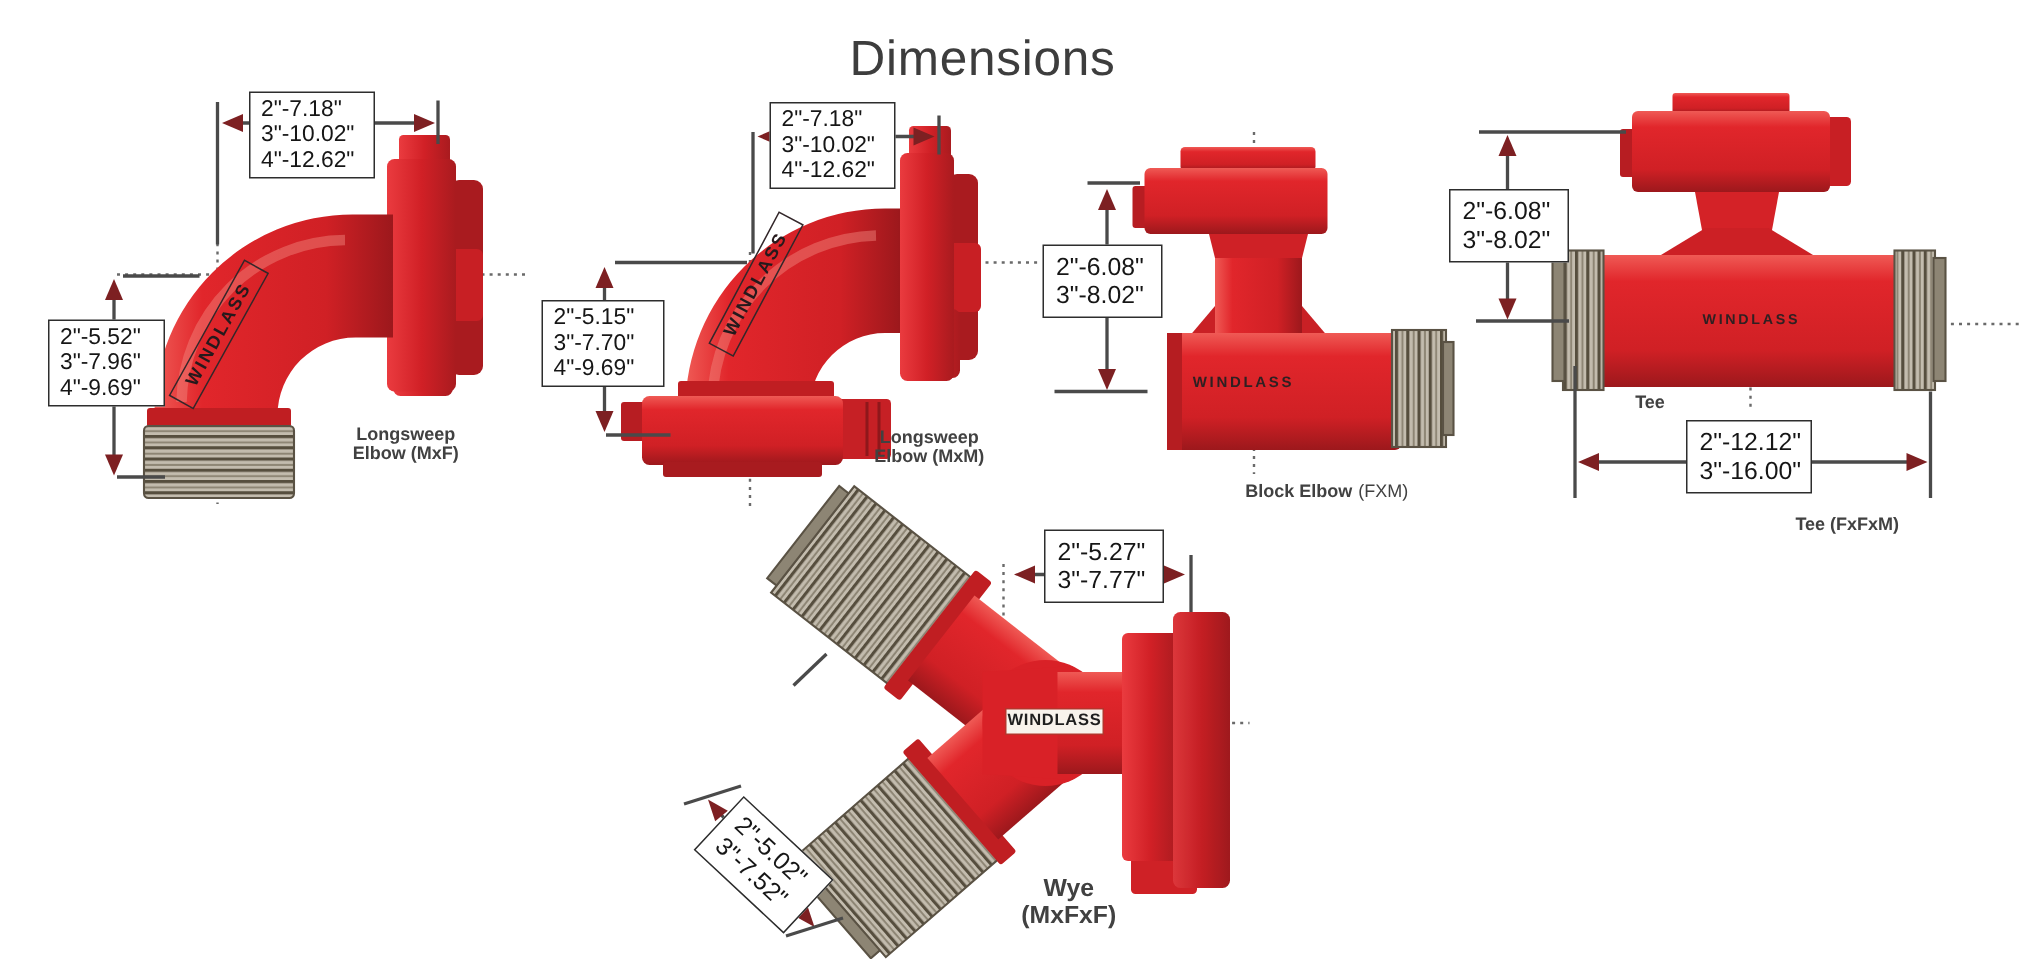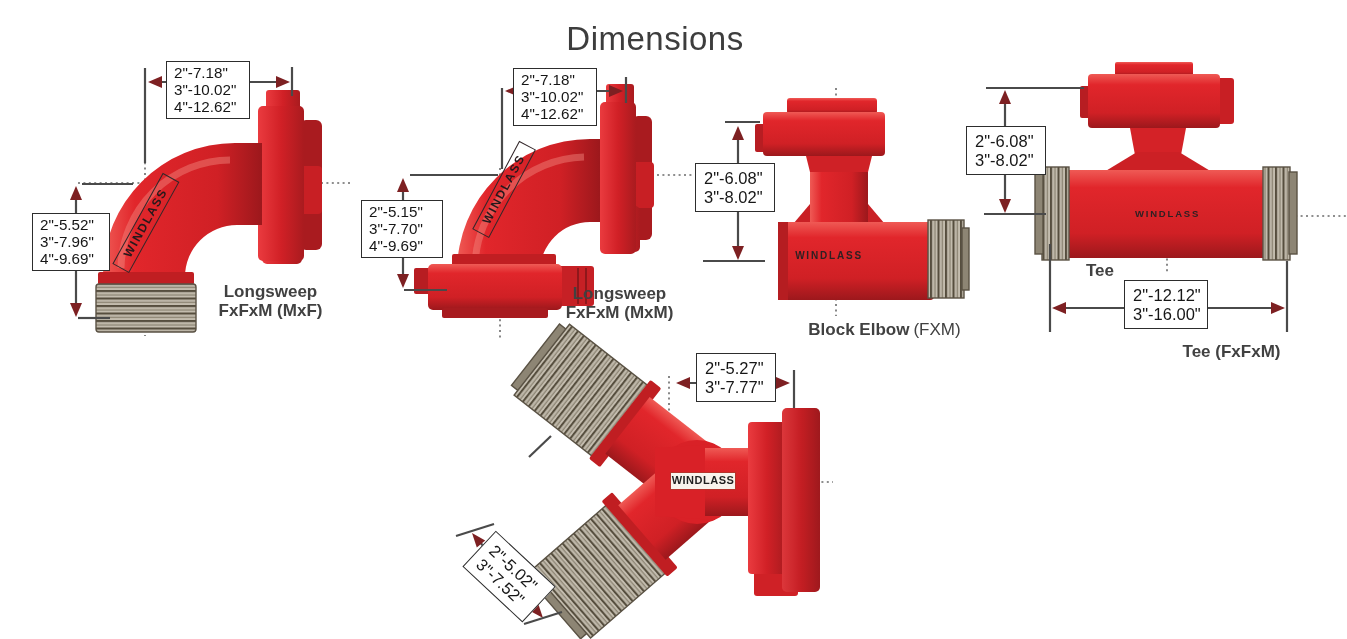--- a/index.html
+++ b/index.html
@@ -7,21 +7,21 @@
             font-family:"Liberation Sans", sans-serif; overflow:hidden;margin-top:20px; }
   .art { position:absolute; left:0; top:0; }
   .title { position:absolute; left:470px; top:0px; width:370px; text-align:center;
            font-size:33px; color:#3d3d3d; letter-spacing:0.5px; }
   .dimbox { position:absolute; box-sizing:border-box; background:#ffffff;
             border:1.7px solid #2d2d2d; color:#161616; font-size:15.2px;
             line-height:1.13; padding:2px 2px 2px 7px; white-space:pre-line; z-index:6; }
   .dimbox.two { font-size:16.5px; padding:5px 2px 5px 8px; }
   .rotbox { transform:rotate(43deg); }
   .fitlabel { position:absolute; text-align:center; font-weight:bold; color:#414141;
-              font-size:17px; line-height:1.1; z-index:6; }
+              font-size:12px; line-height:1.1; z-index:6; }
   .fitlabel .suffix { font-weight:normal; margin-left:4px; }
   .windlass-band { position:absolute; border:1.6px solid #33272a; color:#26191c;
                    font-weight:bold; font-size:12px; letter-spacing:1.6px; text-align:center;
                    line-height:16px; height:19px; box-sizing:border-box;
                    transform-origin:left bottom; z-index:5; }
   .windlass-flat { position:absolute; color:#2f2022; font-weight:bold; letter-spacing:1.8px;
                    font-size:10px; text-align:center; z-index:5; }
   .windlass-boxed { position:absolute; border:1.5px solid #b5342c; background:#f8f3ec;
                     color:#1f1f1f; font-weight:bold; font-size:11px; letter-spacing:0.5px;
                     text-align:center; line-height:15px; height:18px; width:66px;
@@ -218,33 +218,33 @@
 
   <div class="dimbox" style="left:166px; top:41px; width:84px;">2"-7.18"
 3"-10.02"
 4"-12.62"</div>
   <div class="dimbox" style="left:32px; top:193px; width:78px;">2"-5.52"
 3"-7.96"
 4"-9.69"</div>
   <div class="windlass-band" style="left:129px; top:234px; width:104px; transform:rotate(-61deg);">WINDLASS</div>
   <div class="fitlabel" style="left:213px; top:263px; width:115px;">
     <div>Longsweep</div>
-    <div>FxFxM (MxF)</div>
+    <div>Elbow (MxF)</div>
   </div>
 
   <div class="dimbox" style="left:513px; top:48px; width:84px;">2"-7.18"
 3"-10.02"
 4"-12.62"</div>
   <div class="dimbox" style="left:361px; top:180px; width:82px;">2"-5.15"
 3"-7.70"
 4"-9.69"</div>
   <div class="windlass-band" style="left:489px; top:199px; width:100px; transform:rotate(-62deg);">WINDLASS</div>
   <div class="fitlabel" style="left:562px; top:265px; width:115px;">
     <div>Longsweep</div>
-    <div>FxFxM (MxM)</div>
+    <div>Elbow (MxM)</div>
   </div>
 
   <div class="dimbox two" style="left:695px; top:143px; width:80px;">2"-6.08"
 3"-8.02"</div>
   <div class="windlass-flat" style="left:789px; top:230px; width:80px;">WINDLASS</div>
   <div class="fitlabel" style="left:807px; top:301px; width:155px;">
     <span>Block Elbow</span><span class="suffix">(FXM)</span>
   </div>
 
   <div class="dimbox two" style="left:966px; top:106px; width:80px;">2"-6.08"
@@ -253,14 +253,18 @@
 3"-16.00"</div>
   <div class="windlass-flat" style="left:1135px; top:188px; width:64px; font-size:9.5px;">WINDLASS</div>
   <div class="fitlabel" style="left:1078px; top:242px; width:44px;">Tee</div>
   <div class="fitlabel" style="left:1174px; top:323px; width:115px;">Tee (FxFxM)</div>
 
   <div class="dimbox two" style="left:696px; top:333px; width:80px;">2"-5.27"
 3"-7.77"</div>
   <div class="dimbox two rotbox" style="left:468px; top:532px; width:82px;">2"-5.02"
 3"-7.52"</div>
   <div class="windlass-boxed" style="left:670px; top:452px;">WINDLASS</div>
+  <div class="fitlabel" style="left:660px; top:563px; width:105px; font-size:16.5px;">
+    <div>Wye</div>
+    <div>(MxFxF)</div>
+  </div>
 
 </div>
 
 </body></html>

